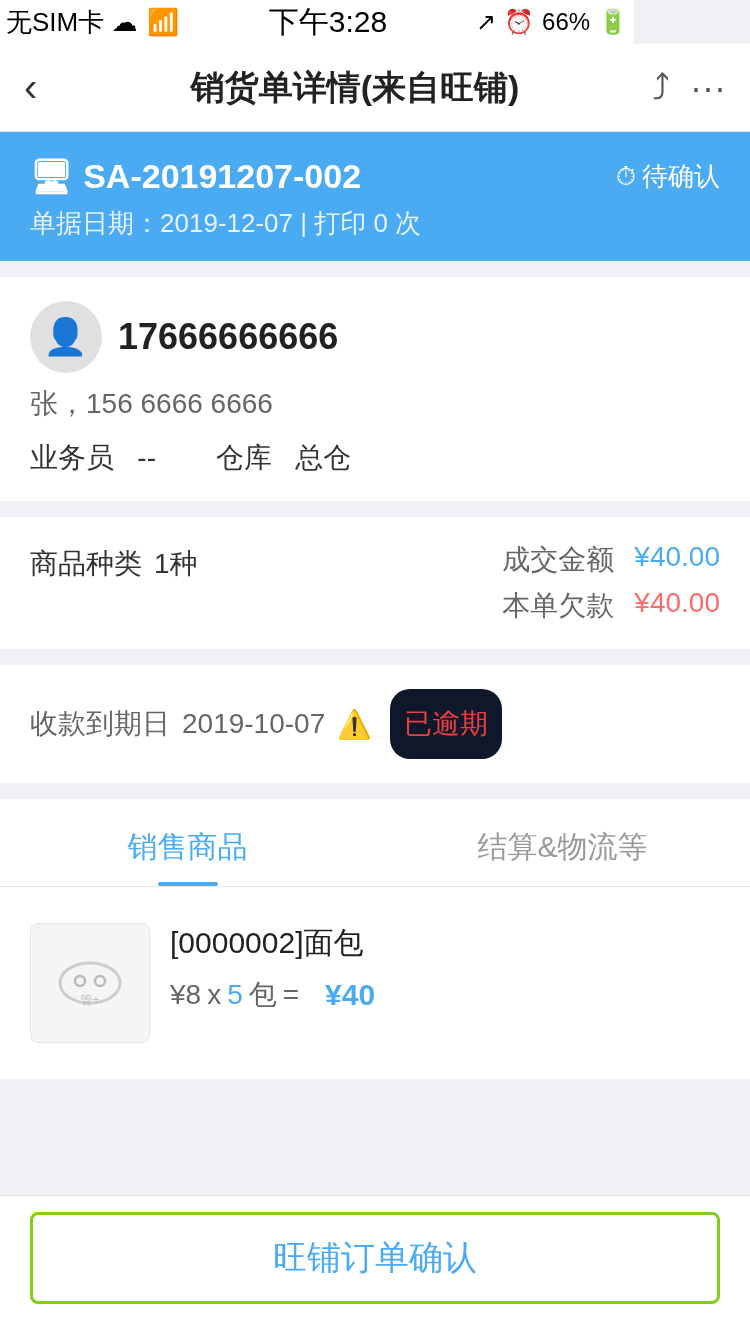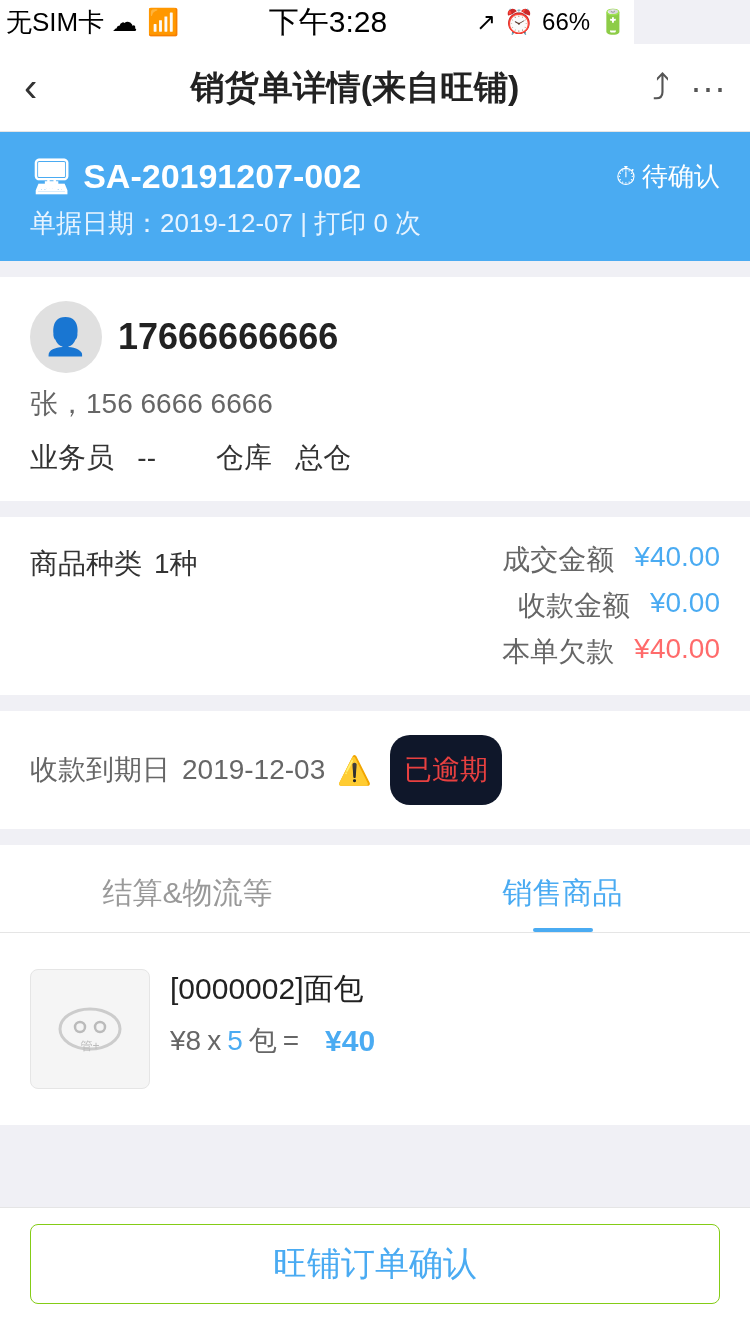--- a/index.html
+++ b/index.html
@@ -293,22 +293,22 @@
       position: fixed;
       bottom: 0;
       left: 0;
       width: 750px;
       background: #fff;
       padding: 16px 30px 30px;
       border-top: 1px solid #e5e5e5;
     }
     .confirm-btn {
       width: 100%;
-      height: 80px;
-      border: 1px solid #84cc16;
+      height: 92px;
+      border: 3px solid #84cc16;
       background: #fff;
       border-radius: 8px;
       font-size: 34px;
       color: #4aabf2;
       font-weight: 500;
       cursor: pointer;
       display: flex;
       align-items: center;
       justify-content: center;
     }
@@ -386,41 +386,37 @@
   <div class="summary-left">
     <span>商品种类</span>
     <span>1种</span>
   </div>
   <div class="summary-right">
     <div class="summary-row">
       <span class="summary-label">成交金额</span>
       <span class="amount-blue">¥40.00</span>
     </div>
     <div class="summary-row">
-      <span class="summary-label">收款金额</span>
-      <span class="amount-blue">¥0.00</span>
-    </div>
-    <div class="summary-row">
       <span class="summary-label">本单欠款</span>
       <span class="amount-red">¥40.00</span>
     </div>
   </div>
 </div>
 
 <div class="due-section card">
   <span>收款到期日</span>
-  <span>2019-12-03</span>
+  <span>2019-10-07</span>
   <span class="overdue-icon">⚠️</span>
   <span class="overdue-badge">已逾期</span>
 </div>
 
 <div class="tabs-section card">
   <div class="tabs-row">
+    <div class="tab-item active">销售商品</div>
     <div class="tab-item">结算&amp;物流等</div>
-    <div class="tab-item active">销售商品</div>
   </div>
 
   <div class="product-list">
     <div class="product-item">
       <div class="product-thumb">
         <svg viewBox="0 0 70 70">
           <ellipse cx="35" cy="35" rx="30" ry="20" fill="none" stroke="#ccc" stroke-width="3"></ellipse>
           <circle cx="25" cy="33" r="5" fill="none" stroke="#bbb" stroke-width="2.5"></circle>
           <circle cx="45" cy="33" r="5" fill="none" stroke="#bbb" stroke-width="2.5"></circle>
           <text x="35" y="56" text-anchor="middle" font-size="12" fill="#bbb" font-family="sans-serif">管+</text>

